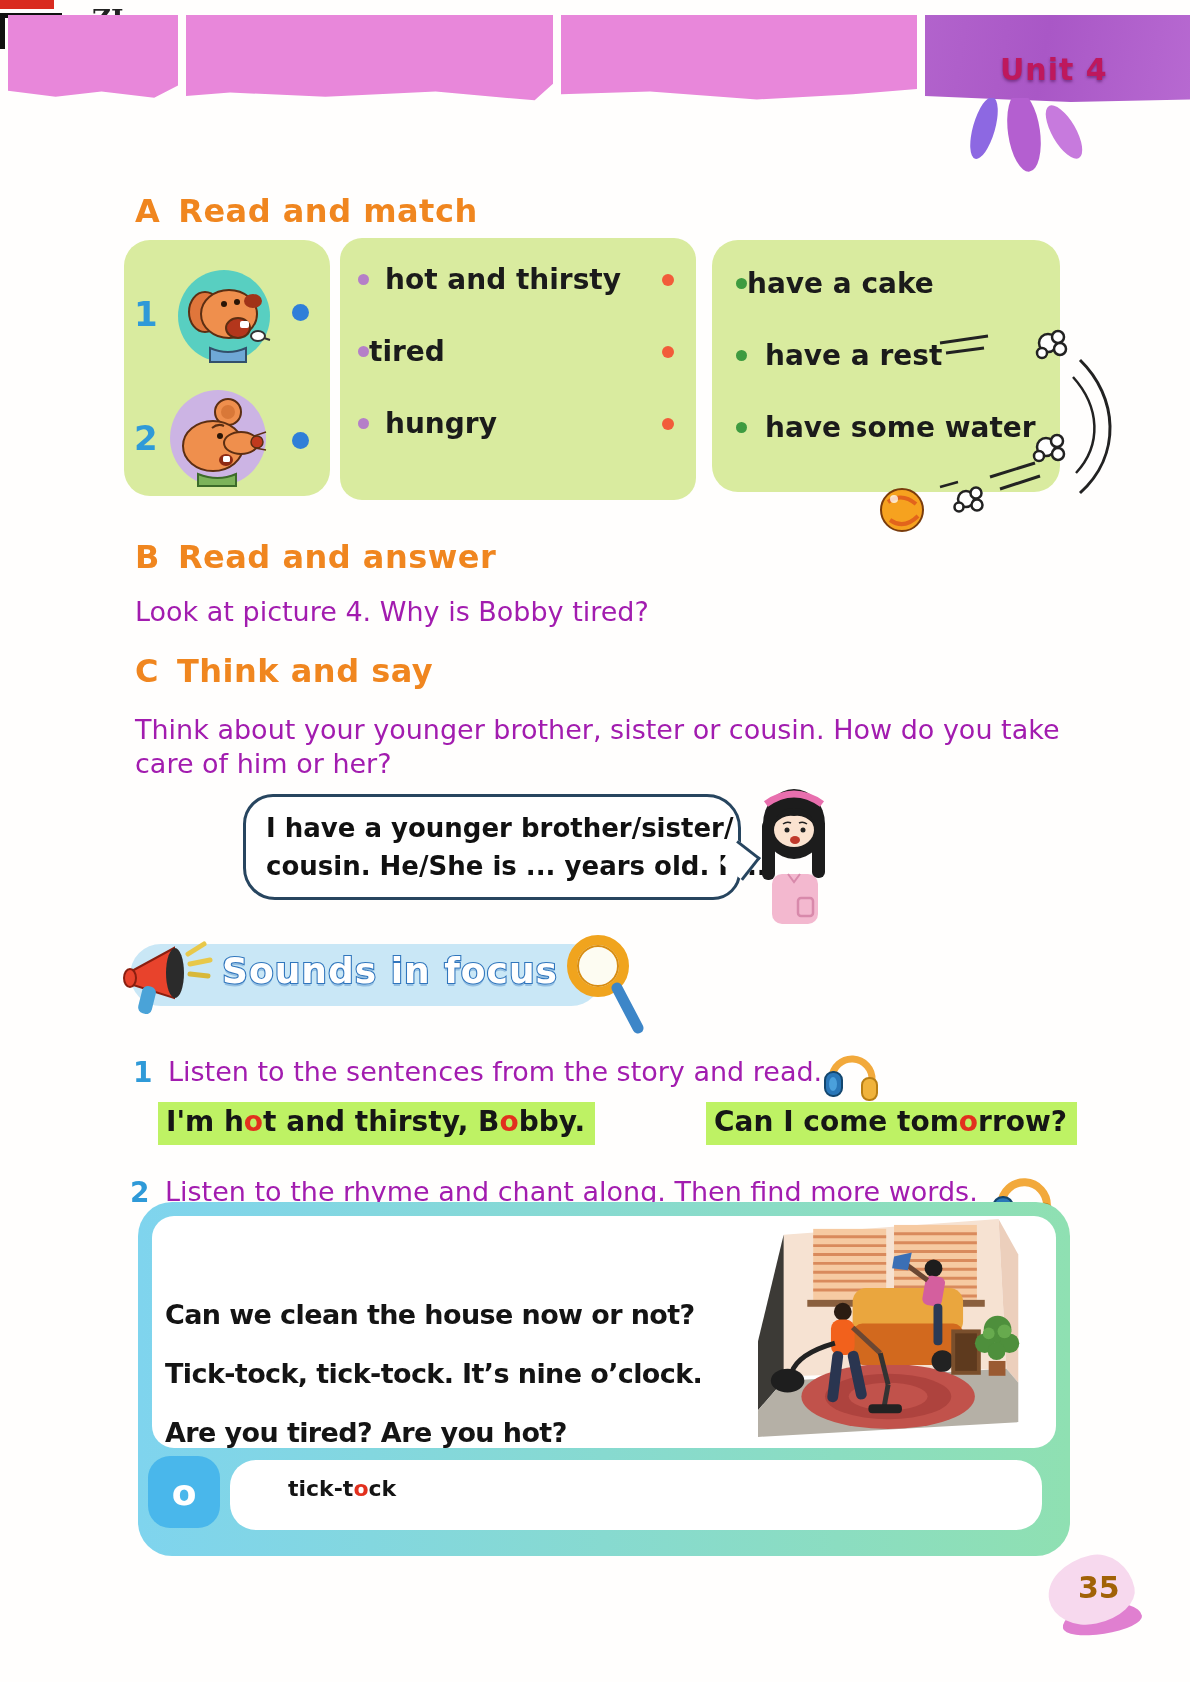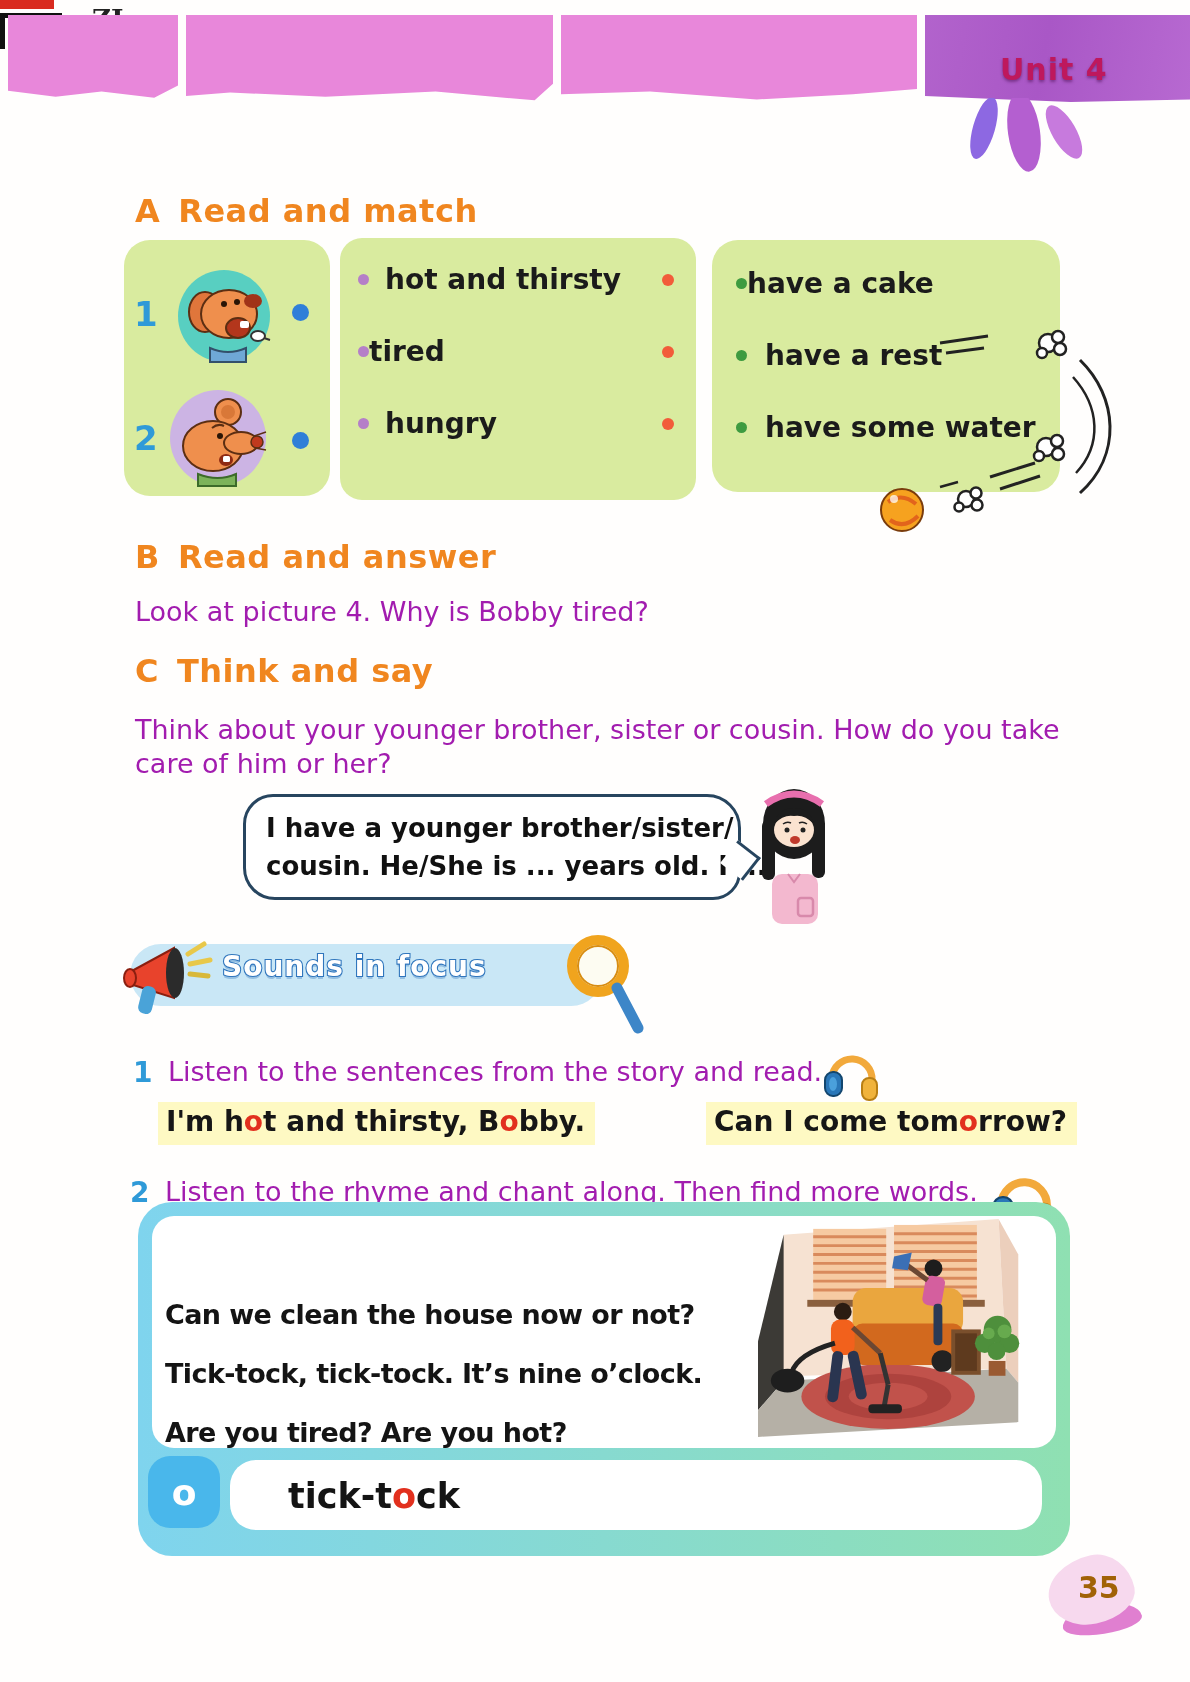--- a/index.html
+++ b/index.html
@@ -41,37 +41,37 @@
 
   
   .bubble{position:absolute;background:#fff;border:3px solid #27455f;
           border-radius:30px 34px 28px 32px;padding:12px 20px;}
   .bubble .line{font-size:26px;font-weight:600;line-height:38px;white-space:nowrap;color:#111;}
   .bubble-tail{position:absolute;width:26px;height:26px;background:#fff;
           border-right:3px solid #27455f;border-top:3px solid #27455f;transform:rotate(38deg);}
 
   
   .focus-pill{position:absolute;background:#c9e7f6;border-radius:34px;}
-  .focus-title{position:absolute;font-size:28px;font-weight:800;color:#fff;letter-spacing:1px;
+  .focus-title{position:absolute;font-size:36px;font-weight:800;color:#fff;letter-spacing:1px;
           -webkit-text-stroke:2.2px #3076bd;paint-order:stroke fill;
           text-shadow:0 3px 0 rgba(48,118,189,.35);white-space:nowrap;}
   .list-num{position:absolute;font-size:28px;font-weight:bold;color:#2f9ad8;}
-  .hl{position:absolute;background:#fef9c3;padding:3px 10px 7px 8px;font-size:28px;
+  .hl{position:absolute;background:#bef264;padding:3px 10px 7px 8px;font-size:28px;
       font-weight:600;white-space:nowrap;color:#161616;}
   .red-letter{color:#e2301e;}
 
   
   .rhyme-box{position:absolute;border-radius:34px;background:linear-gradient(90deg,#7fd4ee,#8fe0b2);}
   .rhyme-inner{position:absolute;background:#fff;border-radius:22px;}
   .rhyme-line{position:absolute;font-size:27px;font-weight:700;letter-spacing:-.6px;
       color:#141414;white-space:nowrap;}
   .o-badge{position:absolute;background:#49b7eb;border-radius:22px;display:flex;
       align-items:center;justify-content:center;color:#fff;font-size:36px;font-weight:bold;}
   .word-pill{position:absolute;background:#fff;border-radius:26px;}
-  .focus-word{position:absolute;font-size:35px;font-weight:700;white-space:nowrap;color:#141414;}
+  .focus-word{position:absolute;font-size:22px;font-weight:700;white-space:nowrap;color:#141414;}
 
   
   .petal-dark{position:absolute;background:#e07fd0;width:80px;height:30px;
       border-radius:50% 50% 50% 50%/60% 60% 40% 40%;transform:rotate(-9deg);}
   .petal-light{position:absolute;background:#f7d9ee;width:86px;height:68px;
       border-radius:58% 42% 52% 48%/52% 60% 40% 48%;transform:rotate(-12deg);}
   .page-num{position:absolute;font-size:30px;font-weight:bold;color:#a16207;}
 </style>
 </head>
 <body>

